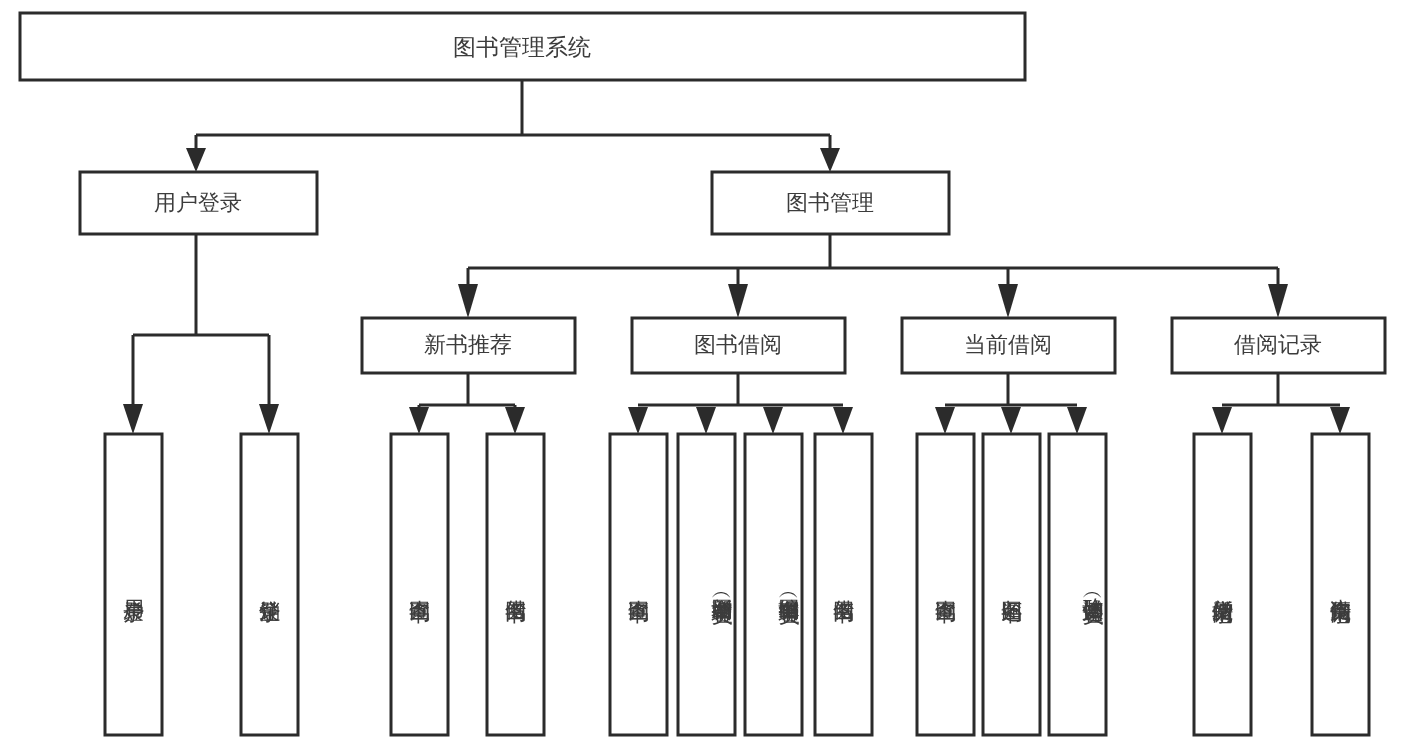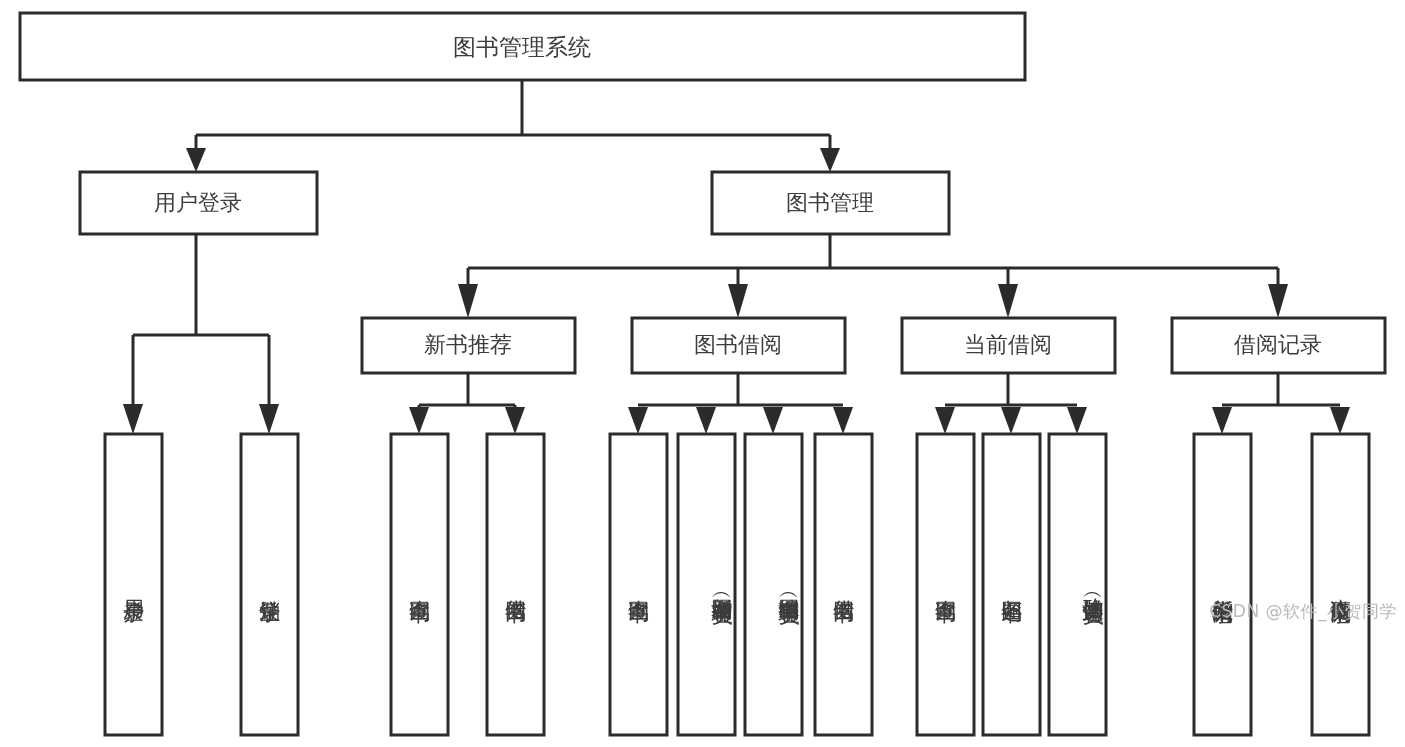--- a/index.html
+++ b/index.html
@@ -220,15 +220,14 @@
   <div class="leaf-label" style="left:745px; top:440px; width:57px; height:290px; display:flex; align-items:flex-start; justify-content:center;">编辑图书（管理员）</div>
   <div class="leaf-label" style="left:815px; top:434px; width:57px; height:301px; display:flex; align-items:center; justify-content:center;">借阅图书</div>
 
   <div class="leaf-label" style="left:917px; top:434px; width:57px; height:301px; display:flex; align-items:center; justify-content:center;">查询图书</div>
   <div class="leaf-label" style="left:983px; top:434px; width:57px; height:301px; display:flex; align-items:center; justify-content:center;">归还图书</div>
   <div class="leaf-label" style="left:1049px; top:440px; width:57px; height:290px; display:flex; align-items:flex-start; justify-content:center;">确认归还（管理员）</div>
 
   <div class="leaf-label" style="left:1194px; top:434px; width:57px; height:301px; display:flex; align-items:center; justify-content:center;">新增借阅记录</div>
   <div class="leaf-label" style="left:1312px; top:434px; width:57px; height:301px; display:flex; align-items:center; justify-content:center;">查询借阅记录</div>
 
-  <div class="watermark">CSDN @软件_小贺同学</div>
 
 </div>
 
 </body></html>

